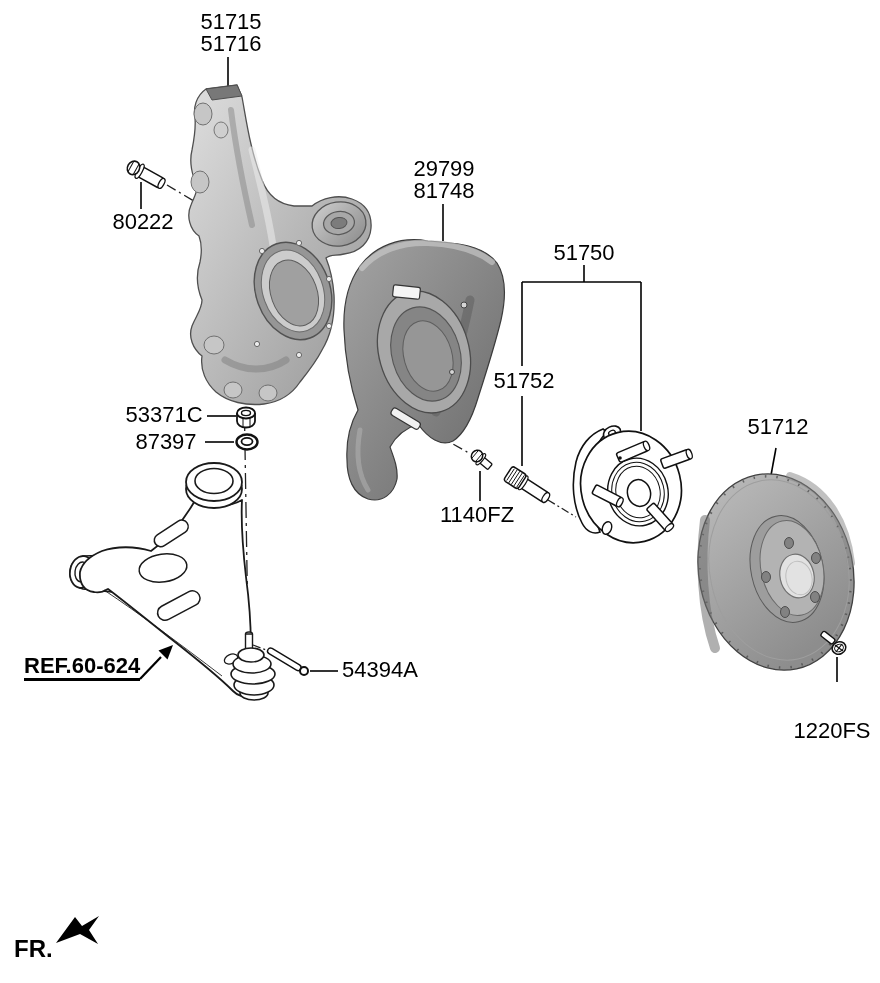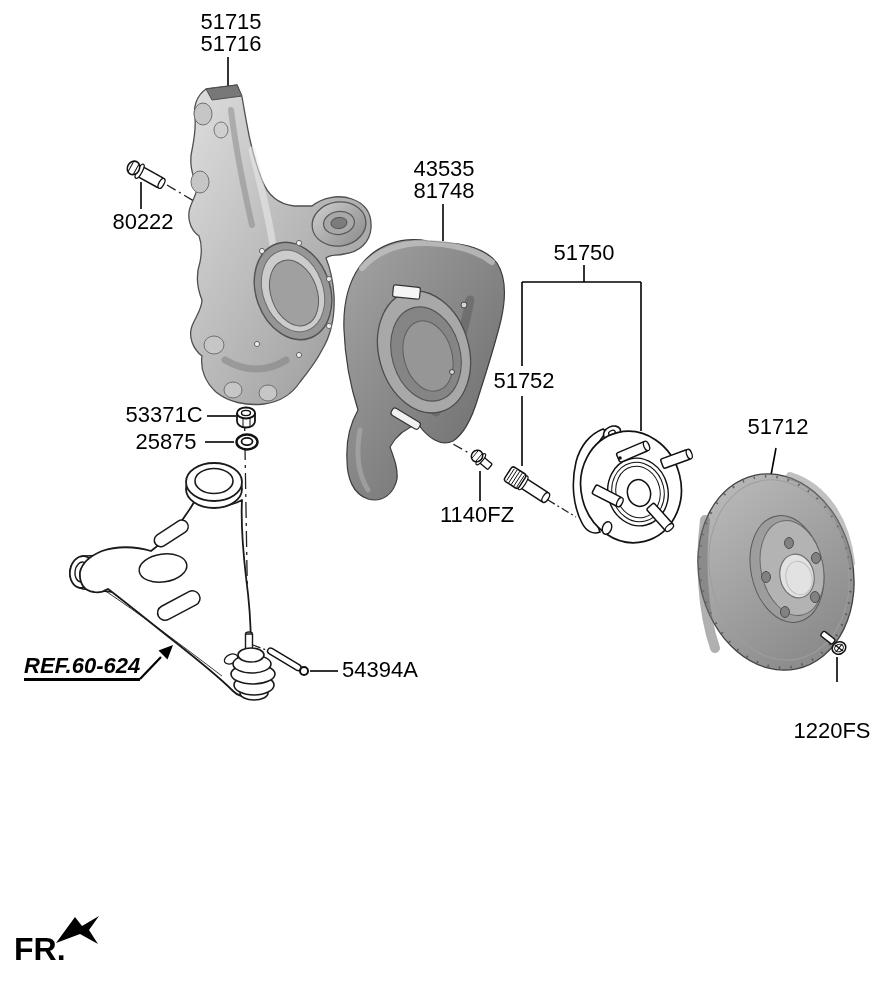--- a/index.html
+++ b/index.html
@@ -1,22 +1,22 @@
 <!DOCTYPE html>
 <html><head>
 <meta charset="utf-8">
 <style>
   html,body{margin:0;padding:0;background:#ffffff;}
   .stage{position:relative;width:880px;height:983px;background:#fff;overflow:hidden;
          font-family:"Liberation Sans","DejaVu Sans",sans-serif;}
   svg.art{position:absolute;left:0;top:0;}
   .plabel{position:absolute;color:#000;font-size:22px;line-height:22px;white-space:nowrap;}
   .center{transform:translateX(-50%);text-align:center;}
-  .ref{font-weight:bold;border-bottom:3px solid #000;padding-bottom:1px;font-style:italic;}
-  .fr{font-weight:bold;font-size:32px;}
+  .ref{font-weight:bold;border-bottom:3px solid #000;padding-bottom:1px;}
+  .fr{font-weight:bold;font-size:24px;}
 </style>
 </head>
 <body>
 
 <div class="stage">
 
 <svg class="art" width="880" height="983" viewBox="0 0 880 983">
   <defs>
     <linearGradient id="gMetal" x1="0" y1="0" x2="1" y2="1">
       <stop offset="0" stop-color="#dedede"></stop>
@@ -293,33 +293,33 @@
 </svg>
 
   <div class="plabel center" style="left:231px;top:11px">
     <div>51715</div>
     <div>51716</div>
   </div>
 
   <div class="plabel center" style="left:143px;top:211px">80222</div>
 
   <div class="plabel center" style="left:444px;top:158px">
-    <div>43535</div>
+    <div>29799</div>
     <div>81748</div>
   </div>
 
   <div class="plabel center" style="left:584px;top:242px">51750</div>
 
   <div class="plabel center" style="left:524px;top:370px">51752</div>
 
   <div class="plabel center" style="left:477px;top:504px">1140FZ</div>
 
   <div class="plabel center" style="left:164px;top:404px">53371C</div>
 
-  <div class="plabel center" style="left:166px;top:431px">25875</div>
+  <div class="plabel center" style="left:166px;top:431px">87397</div>
 
   <div class="plabel ref" style="left:24px;top:655px">REF.60-624</div>
 
   <div class="plabel" style="left:342px;top:659px">54394A</div>
 
   <div class="plabel center" style="left:778px;top:416px">51712</div>
 
   <div class="plabel center" style="left:832px;top:720px">1220FS</div>
 
   <div class="plabel fr" style="left:14px;top:938px">FR.</div>

